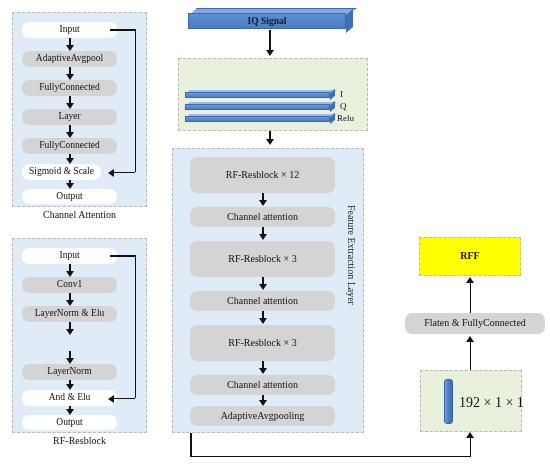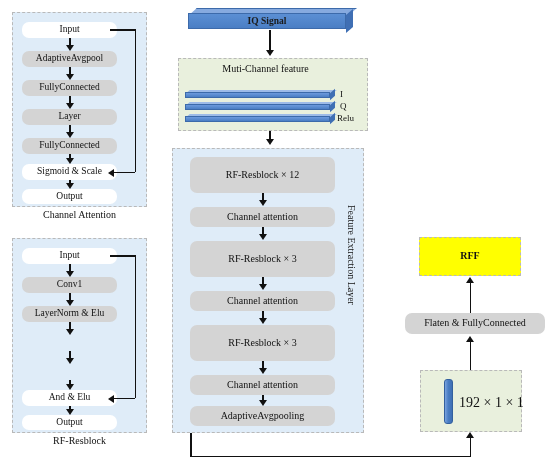--- a/index.html
+++ b/index.html
@@ -155,21 +155,21 @@
   <div class="node node-gray node-sm" style="left:22px;top:109px;width:95px;height:16px;">Layer</div>
 
   <div class="ln vln" style="left:69px;top:125px;height:8px;"></div>
   <div class="arrow-d" style="left:65.8px;top:132px;"></div>
 
   <div class="node node-gray node-sm" style="left:22px;top:138px;width:95px;height:16px;">FullyConnected</div>
 
   <div class="ln vln" style="left:69px;top:154px;height:6px;"></div>
   <div class="arrow-d" style="left:65.8px;top:158px;"></div>
 
-  <div class="node node-white node-sm" style="left:22px;top:164px;width:95px;height:16px;">Sigmoid &amp; Scale</div>
+  <div class="node node-white node-sm" style="left:22px;top:164px;width:79px;height:16px;">Sigmoid &amp; Scale</div>
 
   <div class="ln hln" style="left:110px;top:29px;width:26px;"></div>
   <div class="ln vln" style="left:134.5px;top:29px;height:143px;"></div>
   <div class="ln hln" style="left:113px;top:171.5px;width:22px;"></div>
   <div class="arrow-l" style="left:108px;top:168.5px;"></div>
 
   <div class="ln vln" style="left:69px;top:180px;height:5px;"></div>
   <div class="arrow-d" style="left:65.8px;top:183px;"></div>
 
   <div class="node node-white node-sm" style="left:22px;top:189px;width:95px;height:15px;">Output</div>
@@ -190,20 +190,21 @@
 
   <div class="node node-gray node-sm" style="left:22px;top:306px;width:95px;height:16px;">LayerNorm &amp; Elu</div>
 
   <div class="ln vln" style="left:69px;top:322px;height:8px;"></div>
   <div class="arrow-d" style="left:65.8px;top:329px;"></div>
 
 
   <div class="ln vln" style="left:69px;top:351px;height:8px;"></div>
   <div class="arrow-d" style="left:65.8px;top:358px;"></div>
 
+  <div class="node node-gray node-sm" style="left:22px;top:364px;width:95px;height:16px;">LayerNorm</div>
 
   <div class="ln vln" style="left:69px;top:380px;height:6px;"></div>
   <div class="arrow-d" style="left:65.8px;top:384px;"></div>
 
   <div class="node node-white node-sm" style="left:22px;top:390px;width:95px;height:16px;">And &amp; Elu</div>
 
   <div class="ln hln" style="left:110px;top:255px;width:26px;"></div>
   <div class="ln vln" style="left:134.5px;top:255px;height:143px;"></div>
   <div class="ln hln" style="left:113px;top:397.5px;width:22px;"></div>
   <div class="arrow-l" style="left:108px;top:394.5px;"></div>
@@ -219,21 +220,20 @@
     <div class="top"></div>
     <div class="side"></div>
     <div class="face">IQ Signal</div>
   </div>
 
   <div class="ln vln" style="left:269px;top:30px;height:22px;"></div>
   <div class="arrow-d" style="left:265.8px;top:50px;"></div>
 
   <div class="panel panel-green" style="left:178px;top:58px;width:190px;height:73px;"></div>
 
-  <div class="caption" style="left:178px;top:63px;width:175px;">Muti-Channel  feature</div>
 
   <div class="bar" style="left:185px;top:90px;width:150px;">
     <div class="btop"></div>
     <div class="bside"></div>
     <div class="bface"></div>
   </div>
   <div class="barlabel" style="left:340px;top:89px;">I</div>
 
   <div class="bar" style="left:185px;top:102px;width:150px;">
     <div class="btop"></div>

